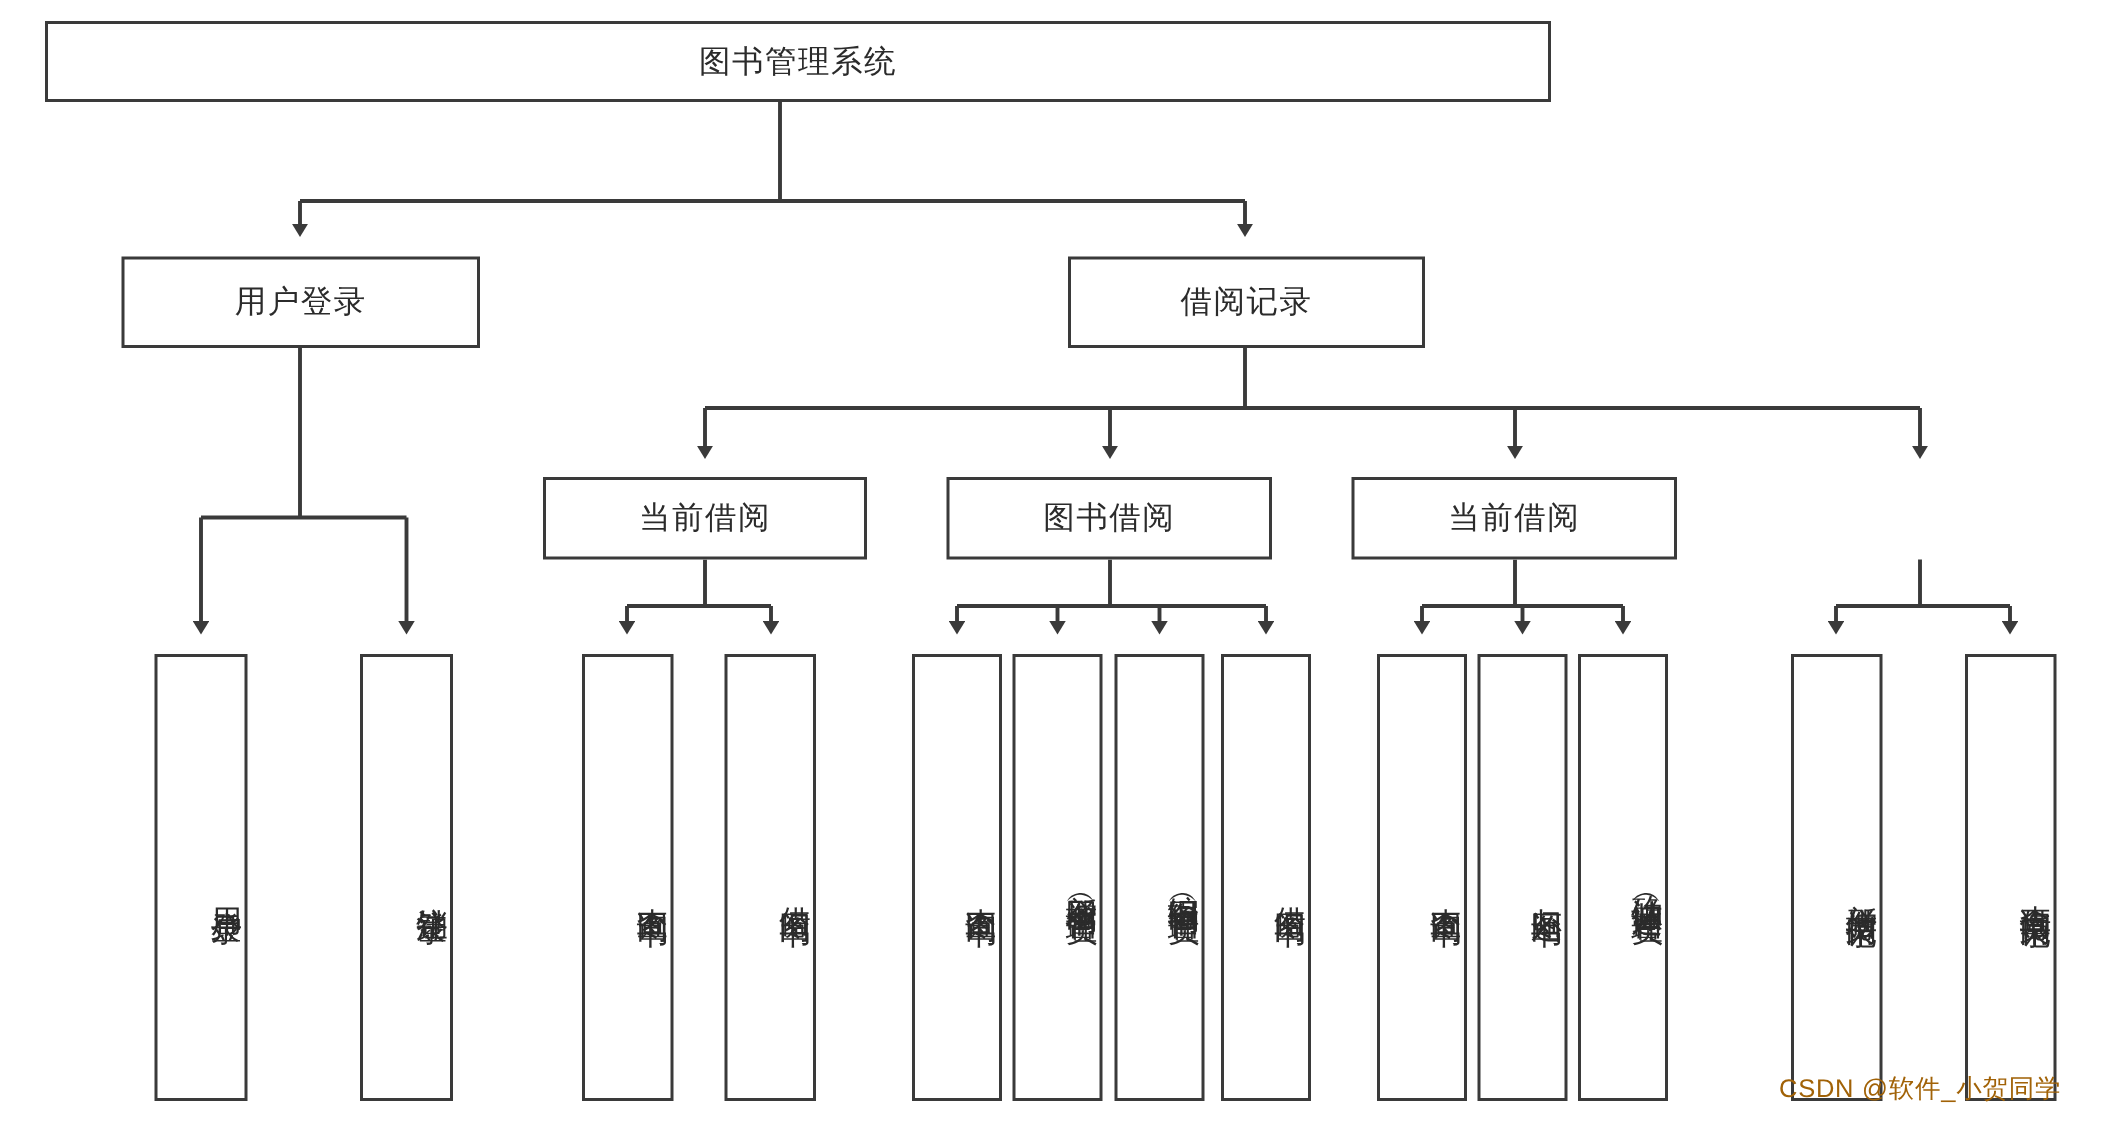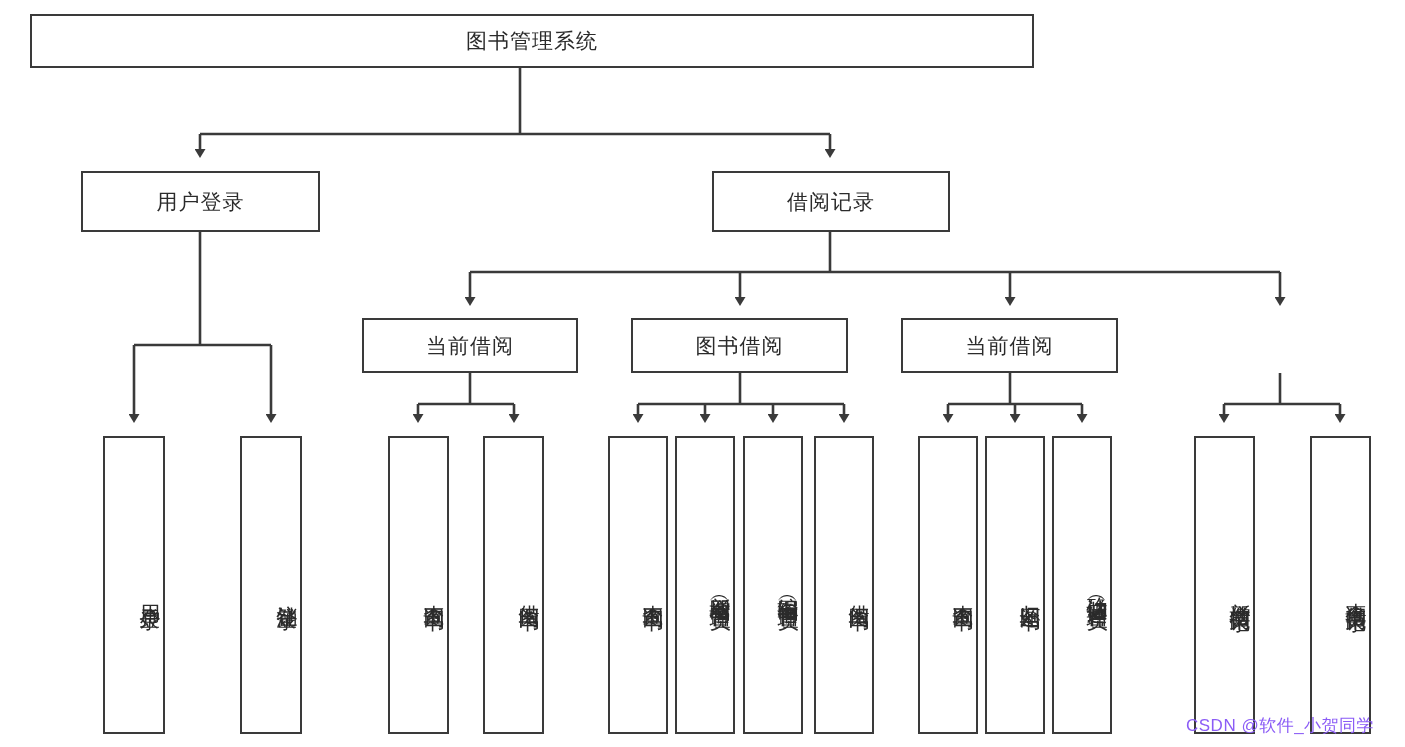--- a/index.html
+++ b/index.html
@@ -58,21 +58,21 @@
     justify-content: center;
     padding-top: 14px;
     overflow: hidden;
   }
   .node-v.pad-small {
     padding-top: 8px;
   }
   .watermark {
     position: absolute;
     font-size: 17px;
-    color: #8b5cf6;
+    color: #a16207;
     white-space: nowrap;
     letter-spacing: 0.5px;
     left: 1186px;
     top: 714px;
   }
 </style>
 </head>
 <body>
 
 <div id="canvas">

